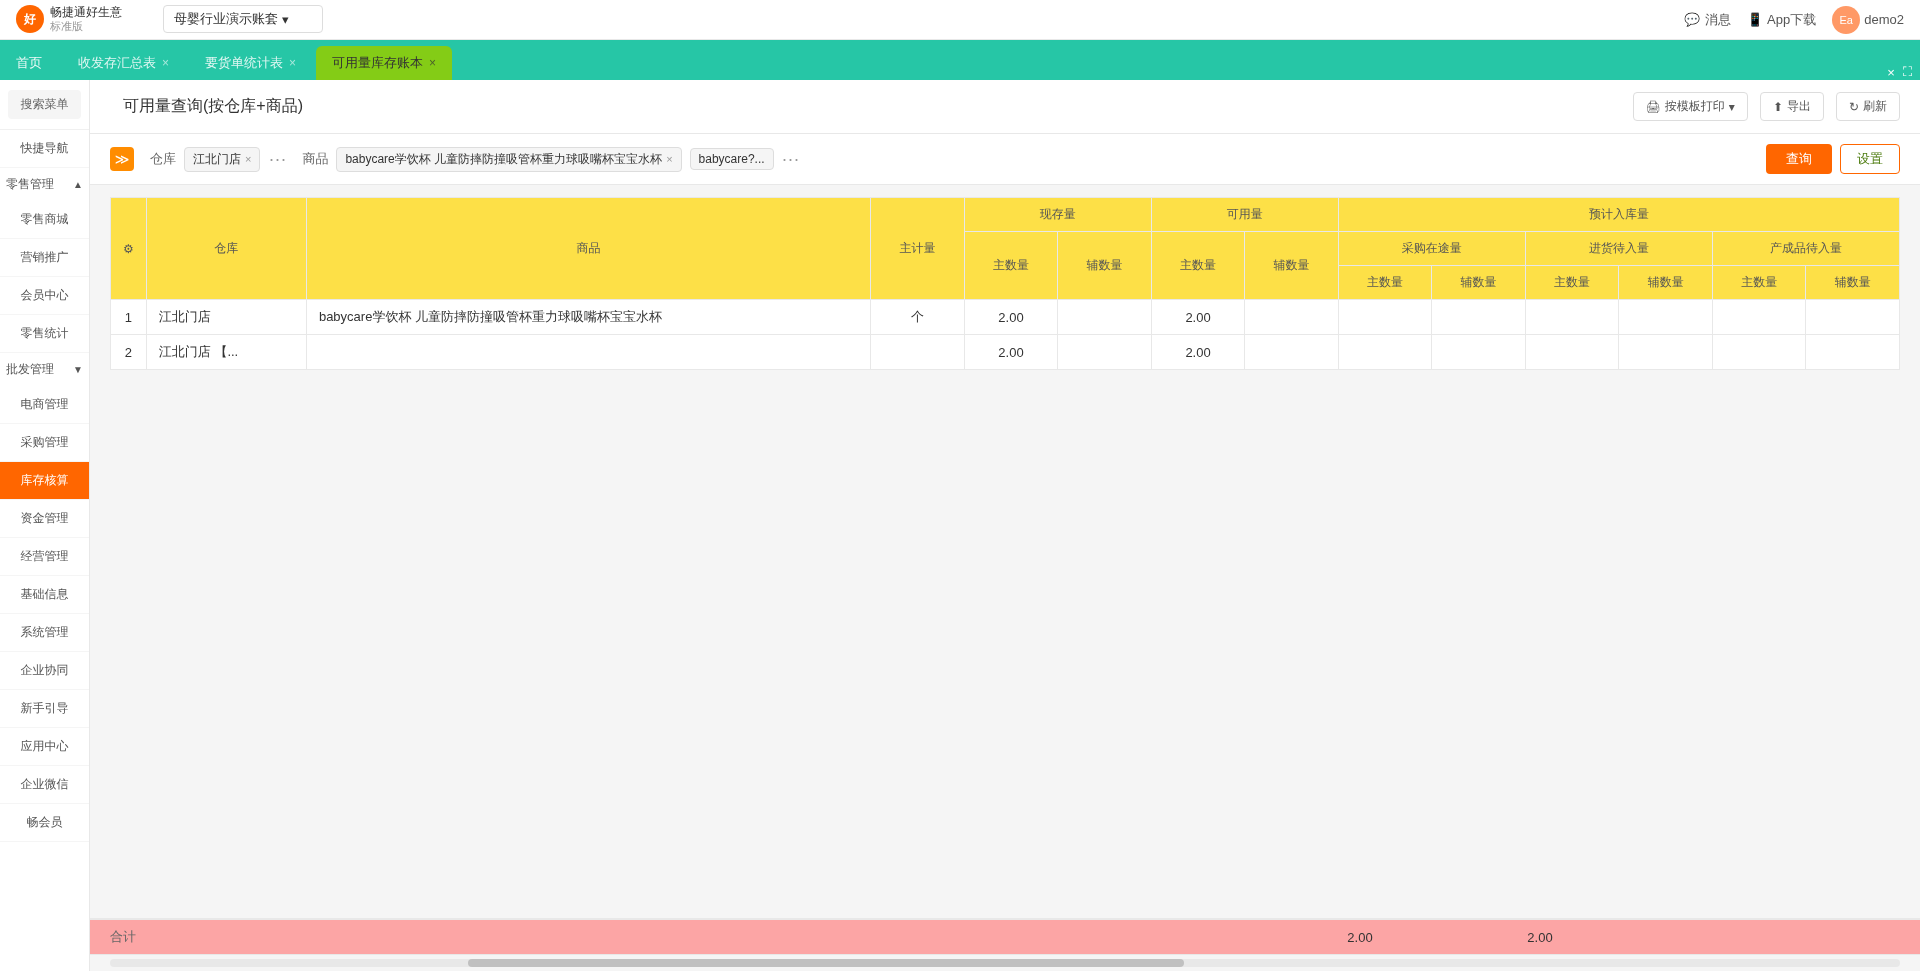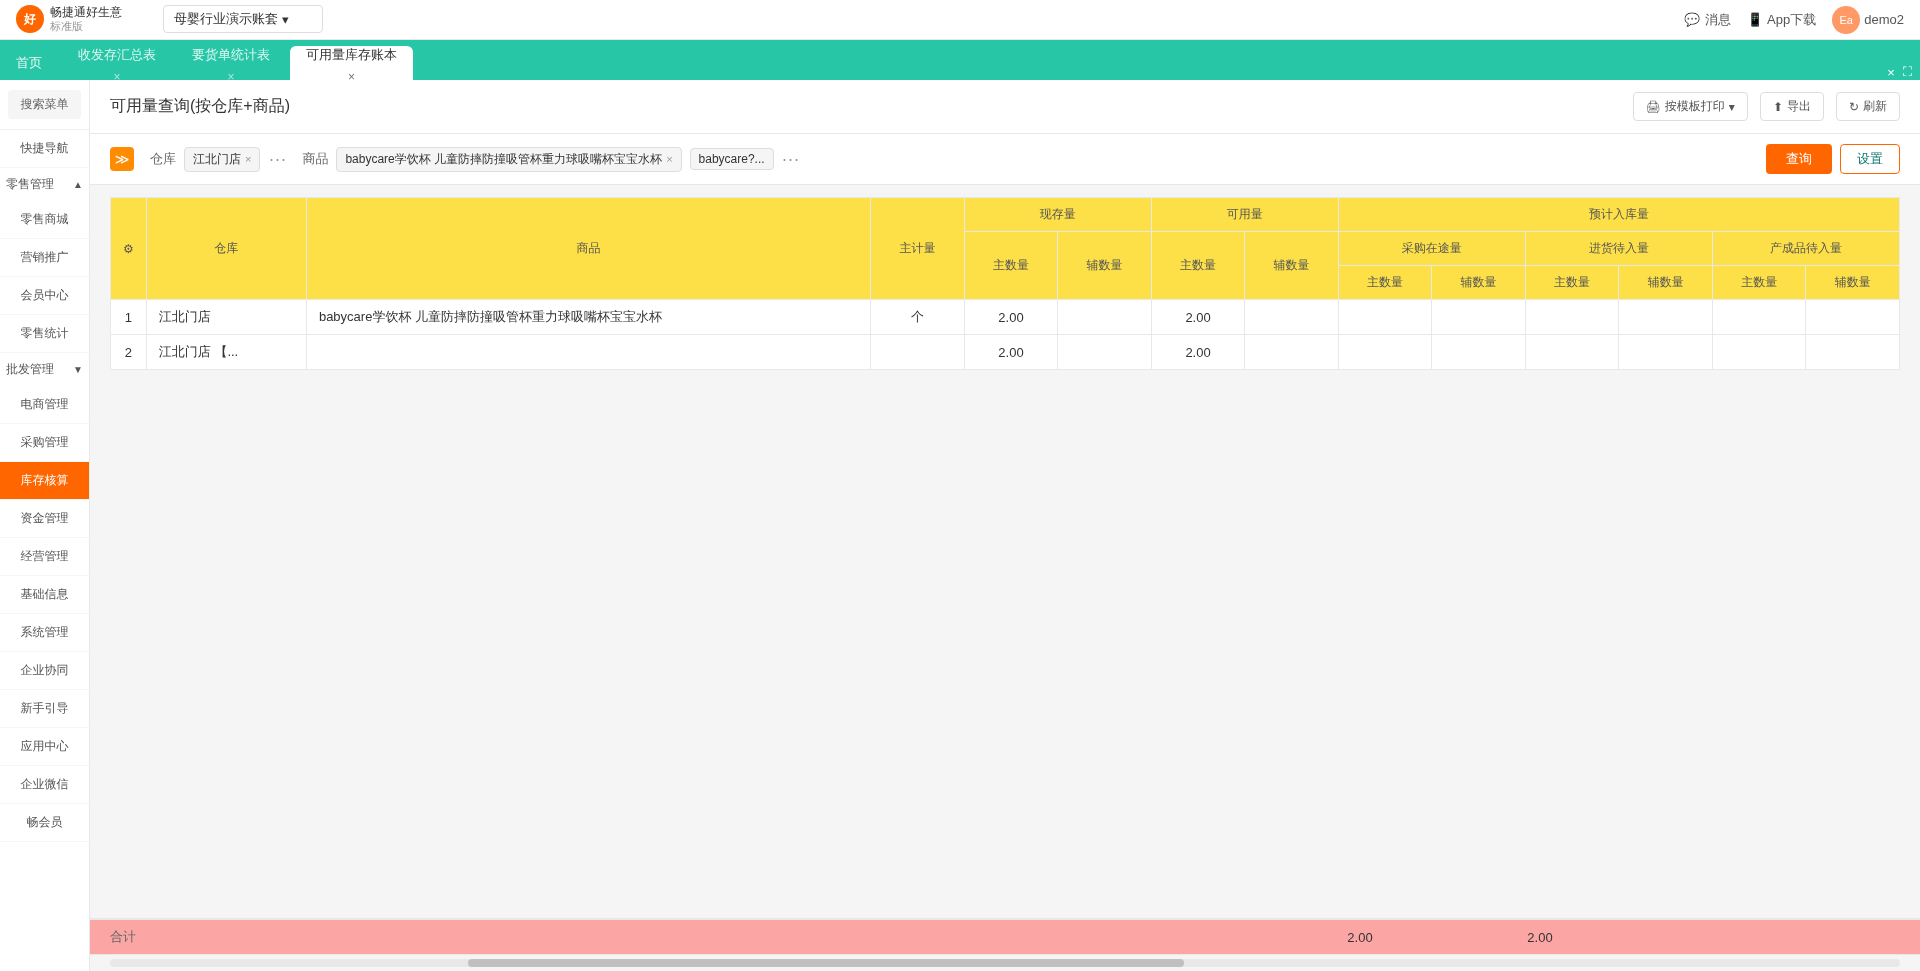--- a/index.html
+++ b/index.html
@@ -12,22 +12,22 @@
     .logo-icon { width: 28px; height: 28px; background: #ff6600; border-radius: 50%; display: flex; align-items: center; justify-content: center; color: white; font-size: 12px; font-weight: bold; }
     .logo-text { font-size: 12px; color: #333; line-height: 1.2; }
     .logo-sub { font-size: 11px; color: #999; }
     .industry-selector { display: flex; align-items: center; gap: 4px; padding: 4px 10px; border: 1px solid #ddd; border-radius: 4px; cursor: pointer; font-size: 13px; color: #333; min-width: 160px; margin-left: 31px; }
     .top-bar-right { display: flex; align-items: center; gap: 16px; }
     .top-bar-action { display: flex; align-items: center; gap: 4px; color: #555; cursor: pointer; font-size: 13px; }
     .avatar { width: 28px; height: 28px; border-radius: 50%; background: #ff9966; display: flex; align-items: center; justify-content: center; color: white; font-size: 11px; }
 
     
     .tab-bar { height: 40px; background: #26c6a6; display: flex; align-items: flex-end; padding: 0 0 0 0; flex-shrink: 0; position: relative; }
-    .tab { height: 34px; padding: 0 16px; display: flex; align-items: center; gap: 6px; cursor: pointer; font-size: 13px; color: rgba(255,255,255,0.85); border-radius: 6px 6px 0 0; margin-left: 4px; flex-direction: column; }
-    .tab.active { background: #ffffff; color: #333; }
+    .tab { height: 34px; padding: 0 16px; display: flex; align-items: center; gap: 6px; cursor: pointer; font-size: 13px; color: rgba(255,255,255,0.85); border-radius: 6px 6px 0 0; margin-left: 4px; }
+    .tab.active { background: #84cc16; color: #333; }
     .tab-close { color: inherit; font-size: 12px; cursor: pointer; opacity: 0.7; }
     .tab-home { color: rgba(255,255,255,0.9); font-size: 13px; height: 34px; padding: 0 16px; display: flex; align-items: center; cursor: pointer; }
     .tab-bar-actions { margin-left: auto; display: flex; align-items: center; gap: 8px; padding-right: 8px; color: white; }
 
     
     .main-layout { display: flex; flex: 1; overflow: hidden; }
 
     
     .sidebar { width: 90px; background: #fff; border-right: 1px solid #e8e8e8; display: flex; flex-direction: column; flex-shrink: 0; overflow-y: auto; }
     .sidebar-search { padding: 10px 8px; border-bottom: 1px solid #f0f0f0; }
@@ -36,35 +36,35 @@
     .sidebar-nav-item.active { background: #ff6600; color: white; }
     .sidebar-nav-item .nav-label { font-size: 12px; }
     .sidebar-section-header { padding: 8px 6px; display: flex; align-items: center; justify-content: space-between; font-size: 12px; color: #555; cursor: pointer; }
     .section-arrow { font-size: 10px; }
 
     
     .content { flex: 1; display: flex; flex-direction: column; overflow: hidden; background: #f5f5f5; }
 
     
     .page-header { background: #fff; padding: 12px 20px; border-bottom: 1px solid #e8e8e8; display: flex; align-items: center; justify-content: space-between; flex-shrink: 0; }
-    .page-title { font-size: 16px; font-weight: 500; color: #333; }
+    .page-title { font-size: 16px; font-weight: 500; color: #333; margin-left: 13px; }
     .page-actions { display: flex; align-items: center; gap: 12px; }
     .action-btn { display: flex; align-items: center; gap: 4px; padding: 5px 12px; border: 1px solid #ddd; border-radius: 4px; background: #fff; cursor: pointer; font-size: 12px; color: #555; }
 
     
     .filter-bar { background: #fff; padding: 10px 20px; border-bottom: 1px solid #e8e8e8; display: flex; align-items: center; gap: 16px; flex-shrink: 0; }
     .filter-expand-btn { width: 24px; height: 24px; background: #ff8c00; border: none; border-radius: 4px; cursor: pointer; color: white; font-size: 14px; display: flex; align-items: center; justify-content: center; }
     .filter-group { display: flex; align-items: center; gap: 8px; }
     .filter-label { font-size: 13px; color: #666; }
     .filter-tag { display: flex; align-items: center; gap: 4px; padding: 3px 8px; background: #f5f5f5; border: 1px solid #ddd; border-radius: 4px; font-size: 12px; color: #333; }
     .filter-tag-close { cursor: pointer; color: #999; font-size: 11px; }
     .filter-more { color: #999; font-size: 18px; cursor: pointer; }
     .filter-actions { margin-left: auto; display: flex; gap: 8px; }
     .btn-query { padding: 5px 20px; background: #ff6600; color: white; border: none; border-radius: 4px; cursor: pointer; font-size: 13px; }
-    .btn-settings { padding: 5px 16px; background: white; color: #0f766e; border: 1px solid #ff6600; border-radius: 4px; cursor: pointer; font-size: 13px; }
+    .btn-settings { padding: 5px 16px; background: white; color: #4d7c0f; border: 1px solid #ff6600; border-radius: 4px; cursor: pointer; font-size: 13px; }
 
     
     .table-area { flex: 1; overflow: auto; padding: 12px 20px; }
     .data-table { width: 100%; border-collapse: collapse; background: #fff; border: 1px solid #e8e8e8; }
     .data-table th { background: #fde047; border: 1px solid #e8e8e8; padding: 8px 12px; font-size: 12px; color: #555; font-weight: 500; text-align: center; white-space: nowrap; }
     .data-table td { border: 1px solid #e8e8e8; padding: 8px 12px; font-size: 13px; color: #333; text-align: center; }
     .header-settings { width: 32px; background: #f5f5f5; }
 
     
     .table-footer { background: #fca5a5; border-top: 2px solid #e8e8e8; padding: 8px 20px; display: flex; align-items: center; gap: 20px; flex-shrink: 0; }

